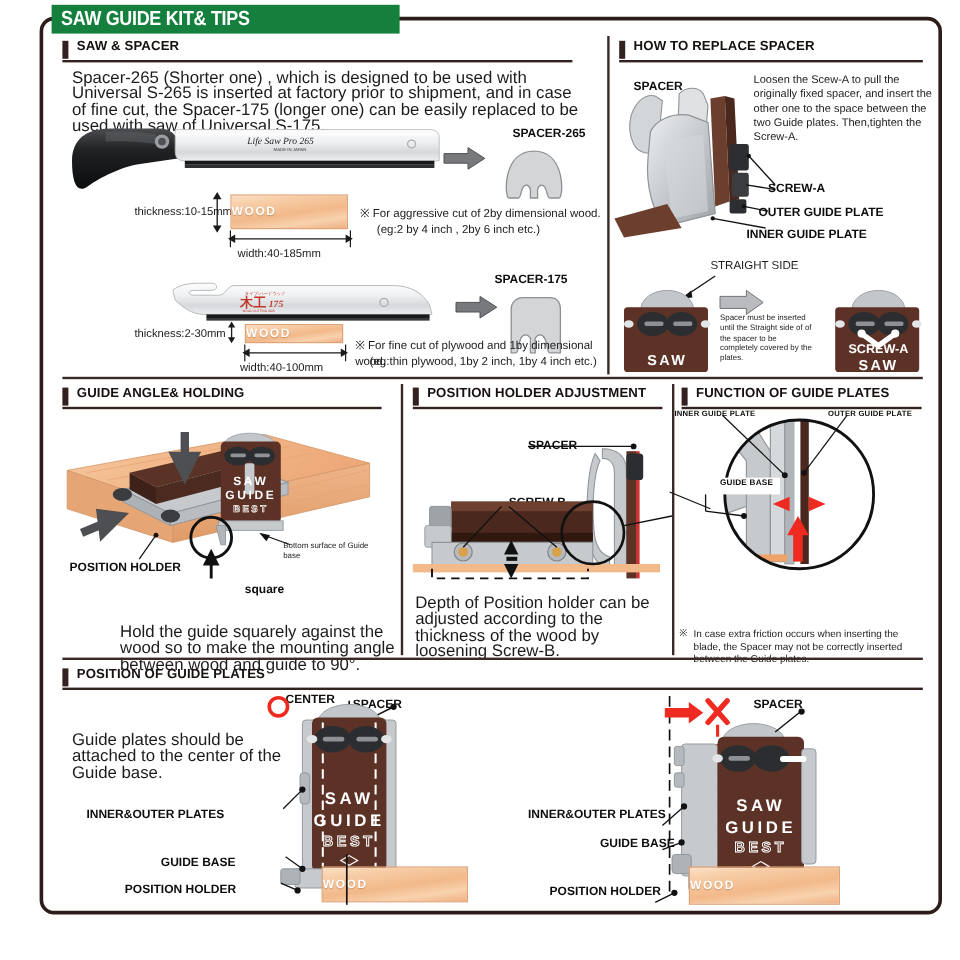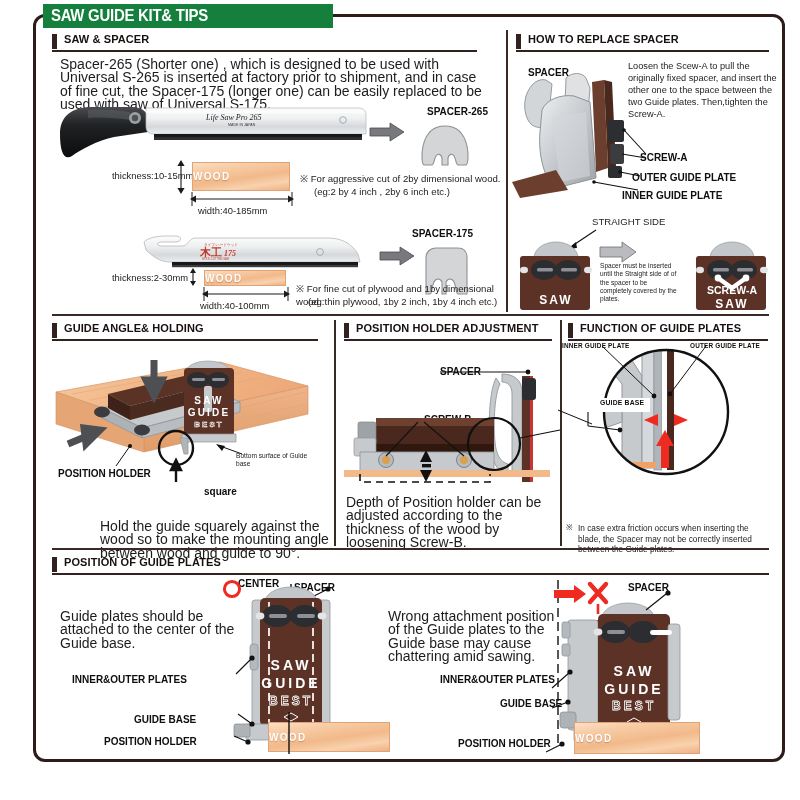--- a/index.html
+++ b/index.html
@@ -549,21 +549,20 @@
     <circle cx="58" cy="170" r="2.6" fill="#111"></circle>
   </svg>
 
   <div class="wood" style="left:268px; top:722px; width:122px; height:30px;">
     <span>WOOD</span>
   </div>
   <svg style="left:286px; top:712px;" width="6" height="42">
     <line x1="3" y1="0" x2="3" y2="42" stroke="#111" stroke-width="1.4"></line>
   </svg>
 
-  <div class="txt" style="left:388px; top:610px; width:168px;">Wrong attachment position of the Guide plates to the Guide base may cause chattering amid sawing.</div>
   <div class="lab" style="left:628px; top:582px;">SPACER</div>
   <div class="lab" style="left:440px; top:674px;">INNER&amp;OUTER PLATES</div>
   <div class="lab" style="left:500px; top:698px;">GUIDE BASE</div>
   <div class="lab" style="left:458px; top:738px;">POSITION HOLDER</div>
 
   <svg style="left:540px; top:570px;" width="220" height="192">
 
     <line x1="18" y1="10" x2="18" y2="176" stroke="#111" stroke-width="1.4" stroke-dasharray="9 5"></line>
 
     <path d="M14,20 L34,20 L34,15 L46,24 L34,33 L34,28 L14,28 Z" fill="#ee2a21"></path>

